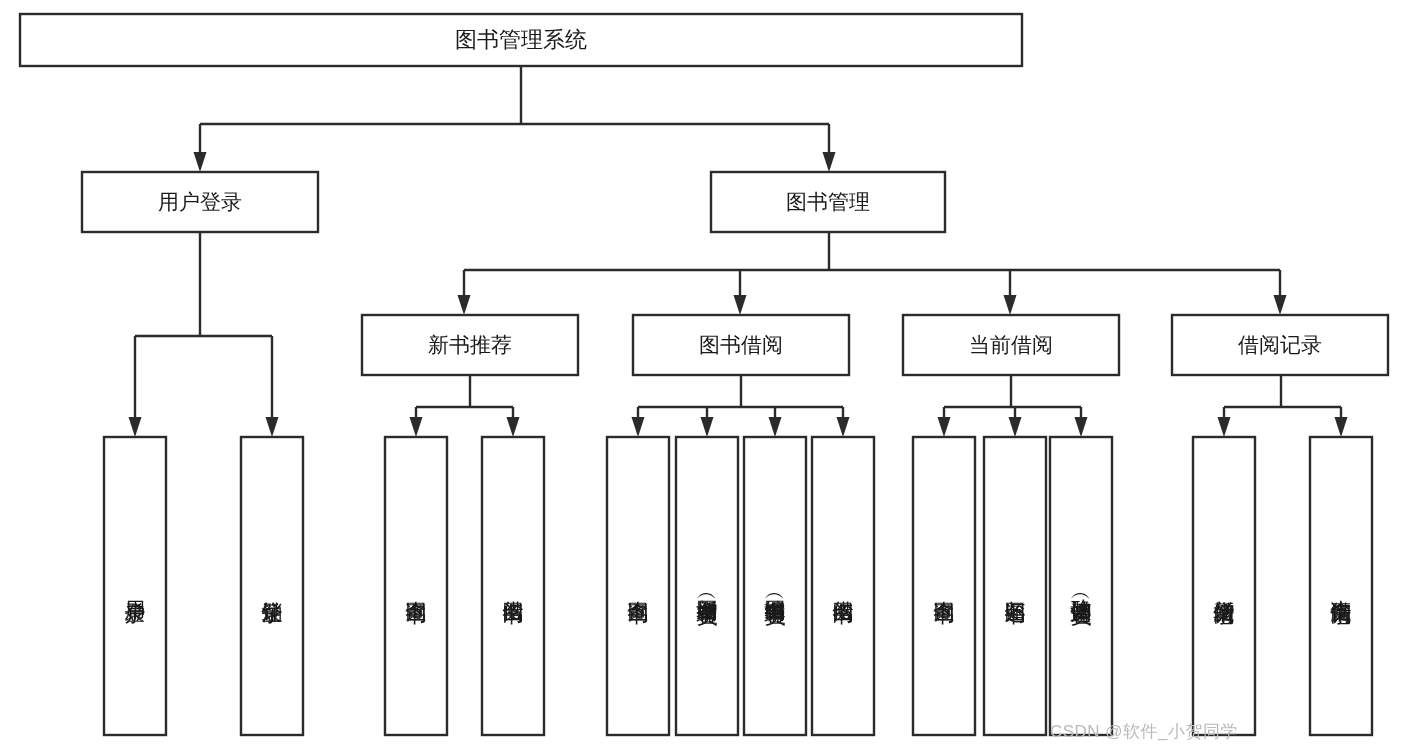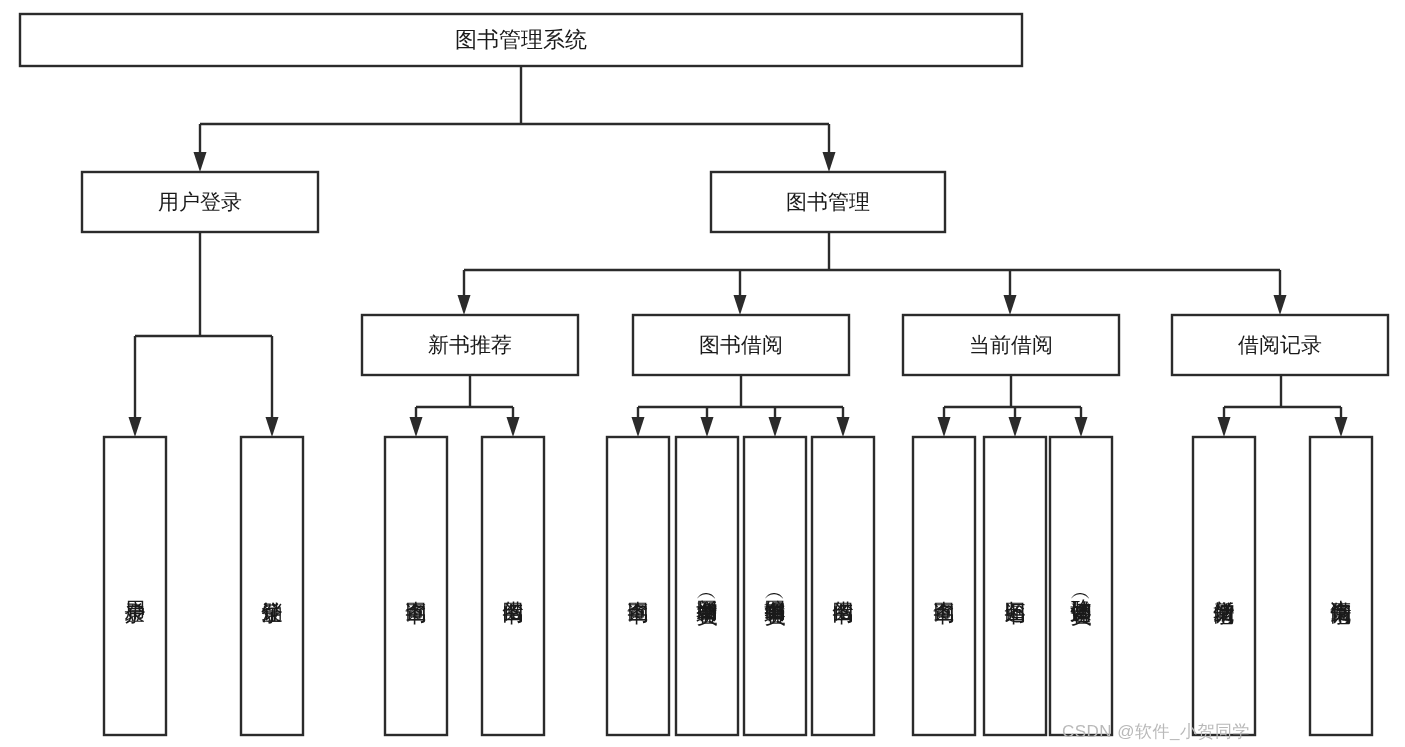--- a/index.html
+++ b/index.html
@@ -71,21 +71,21 @@
     font-family: "Liberation Sans", "DejaVu Sans", sans-serif;
     font-size: 21px;
     line-height: 1.04;
     color: #1a1a1a;
     letter-spacing: 1px;
     white-space: nowrap;
     text-align: center;
   }
   .watermark {
     position: absolute;
-    right: 0;
+    right: 12px;
     bottom: 4px;
     font-family: "Liberation Sans", "DejaVu Sans", sans-serif;
     font-size: 17px;
     color: #b9b9b9;
     letter-spacing: 0.5px;
     user-select: none;
   }
 </style>
 </head>
 <body>

